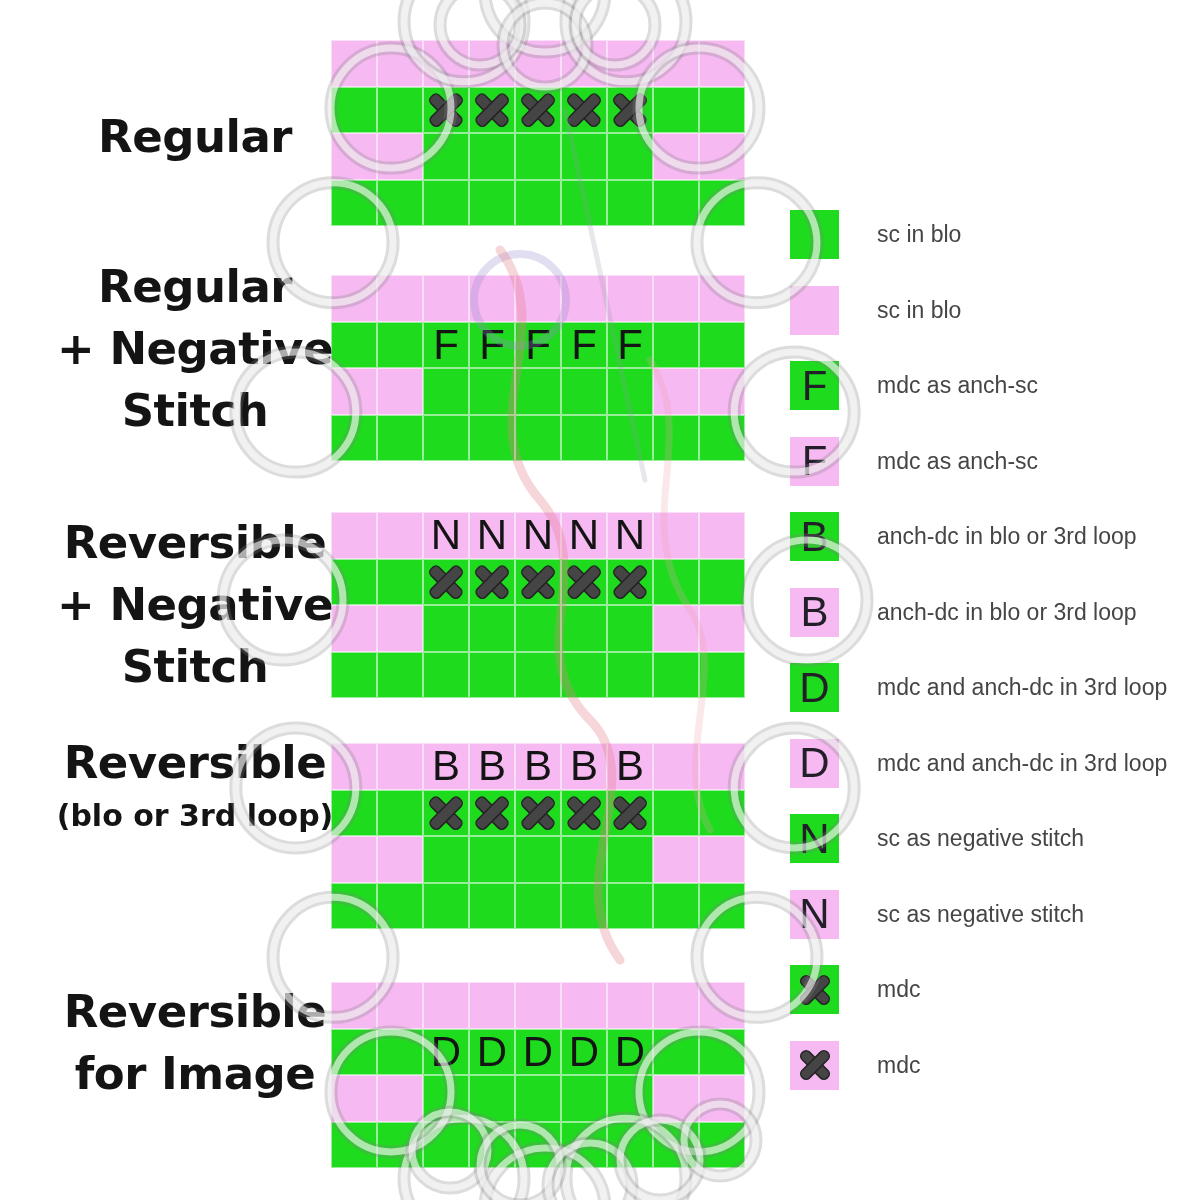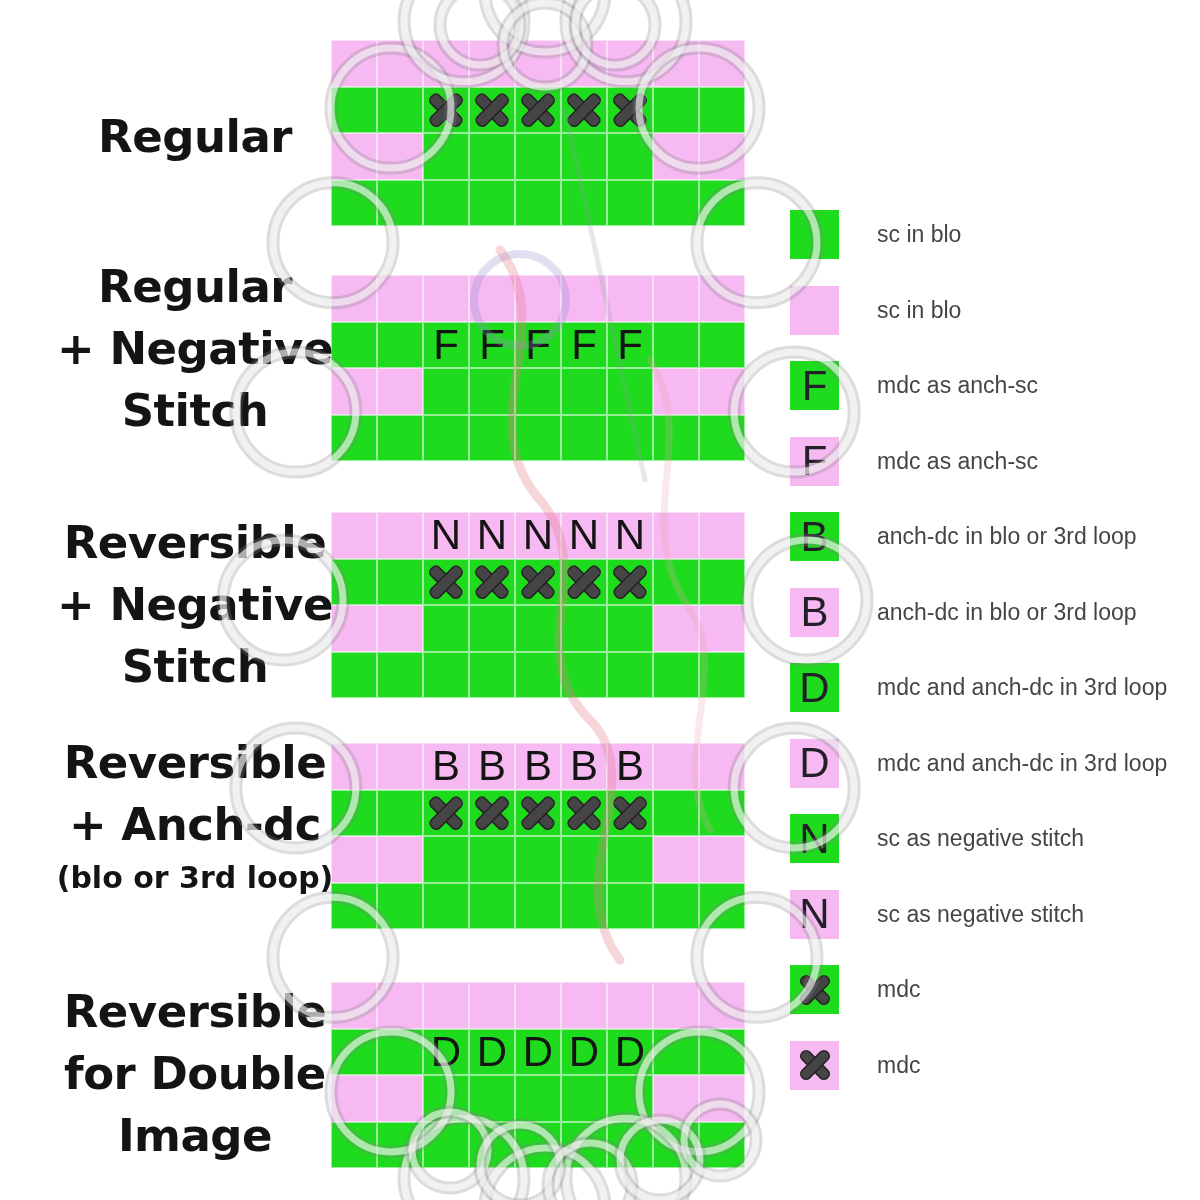--- a/index.html
+++ b/index.html
@@ -235,21 +235,20 @@
           <span class="xbar a"></span>
           <span class="xbar b"></span>
         </div>
         <div class="xmark" style="left: 276px; top: 46.5px;">
           <span class="xbar a"></span>
           <span class="xbar b"></span>
         </div>
       </div>
       <div class="section-label" style="top: 732px;">
         <div class="label-line">Reversible</div>
-        <div class="label-line">+ Anch-dc</div>
         <div class="label-sub">(blo or 3rd loop)</div>
       </div>
       <div class="grid" style="left: 331px; top: 743px; width: 414px; height: 186px;">
         <div class="cell pink" style="left: 0px; top: 0px;"></div>
         <div class="cell pink" style="left: 46px; top: 0px;"></div>
         <div class="cell pink" style="left: 92px; top: 0px;"></div>
         <div class="cell pink" style="left: 138px; top: 0px;"></div>
         <div class="cell pink" style="left: 184px; top: 0px;"></div>
         <div class="cell pink" style="left: 230px; top: 0px;"></div>
         <div class="cell pink" style="left: 276px; top: 0px;"></div>
@@ -303,22 +302,21 @@
           <span class="xbar a"></span>
           <span class="xbar b"></span>
         </div>
         <div class="xmark" style="left: 276px; top: 46.5px;">
           <span class="xbar a"></span>
           <span class="xbar b"></span>
         </div>
       </div>
       <div class="section-label" style="top: 981px;">
         <div class="label-line">Reversible</div>
-        <div class="label-line">for Double</div>
-        <div class="label-line">Image</div>
+        <div class="label-line">for Image</div>
       </div>
       <div class="grid" style="left: 331px; top: 982px; width: 414px; height: 186px;">
         <div class="cell pink" style="left: 0px; top: 0px;"></div>
         <div class="cell pink" style="left: 46px; top: 0px;"></div>
         <div class="cell pink" style="left: 92px; top: 0px;"></div>
         <div class="cell pink" style="left: 138px; top: 0px;"></div>
         <div class="cell pink" style="left: 184px; top: 0px;"></div>
         <div class="cell pink" style="left: 230px; top: 0px;"></div>
         <div class="cell pink" style="left: 276px; top: 0px;"></div>
         <div class="cell pink" style="left: 322px; top: 0px;"></div>

